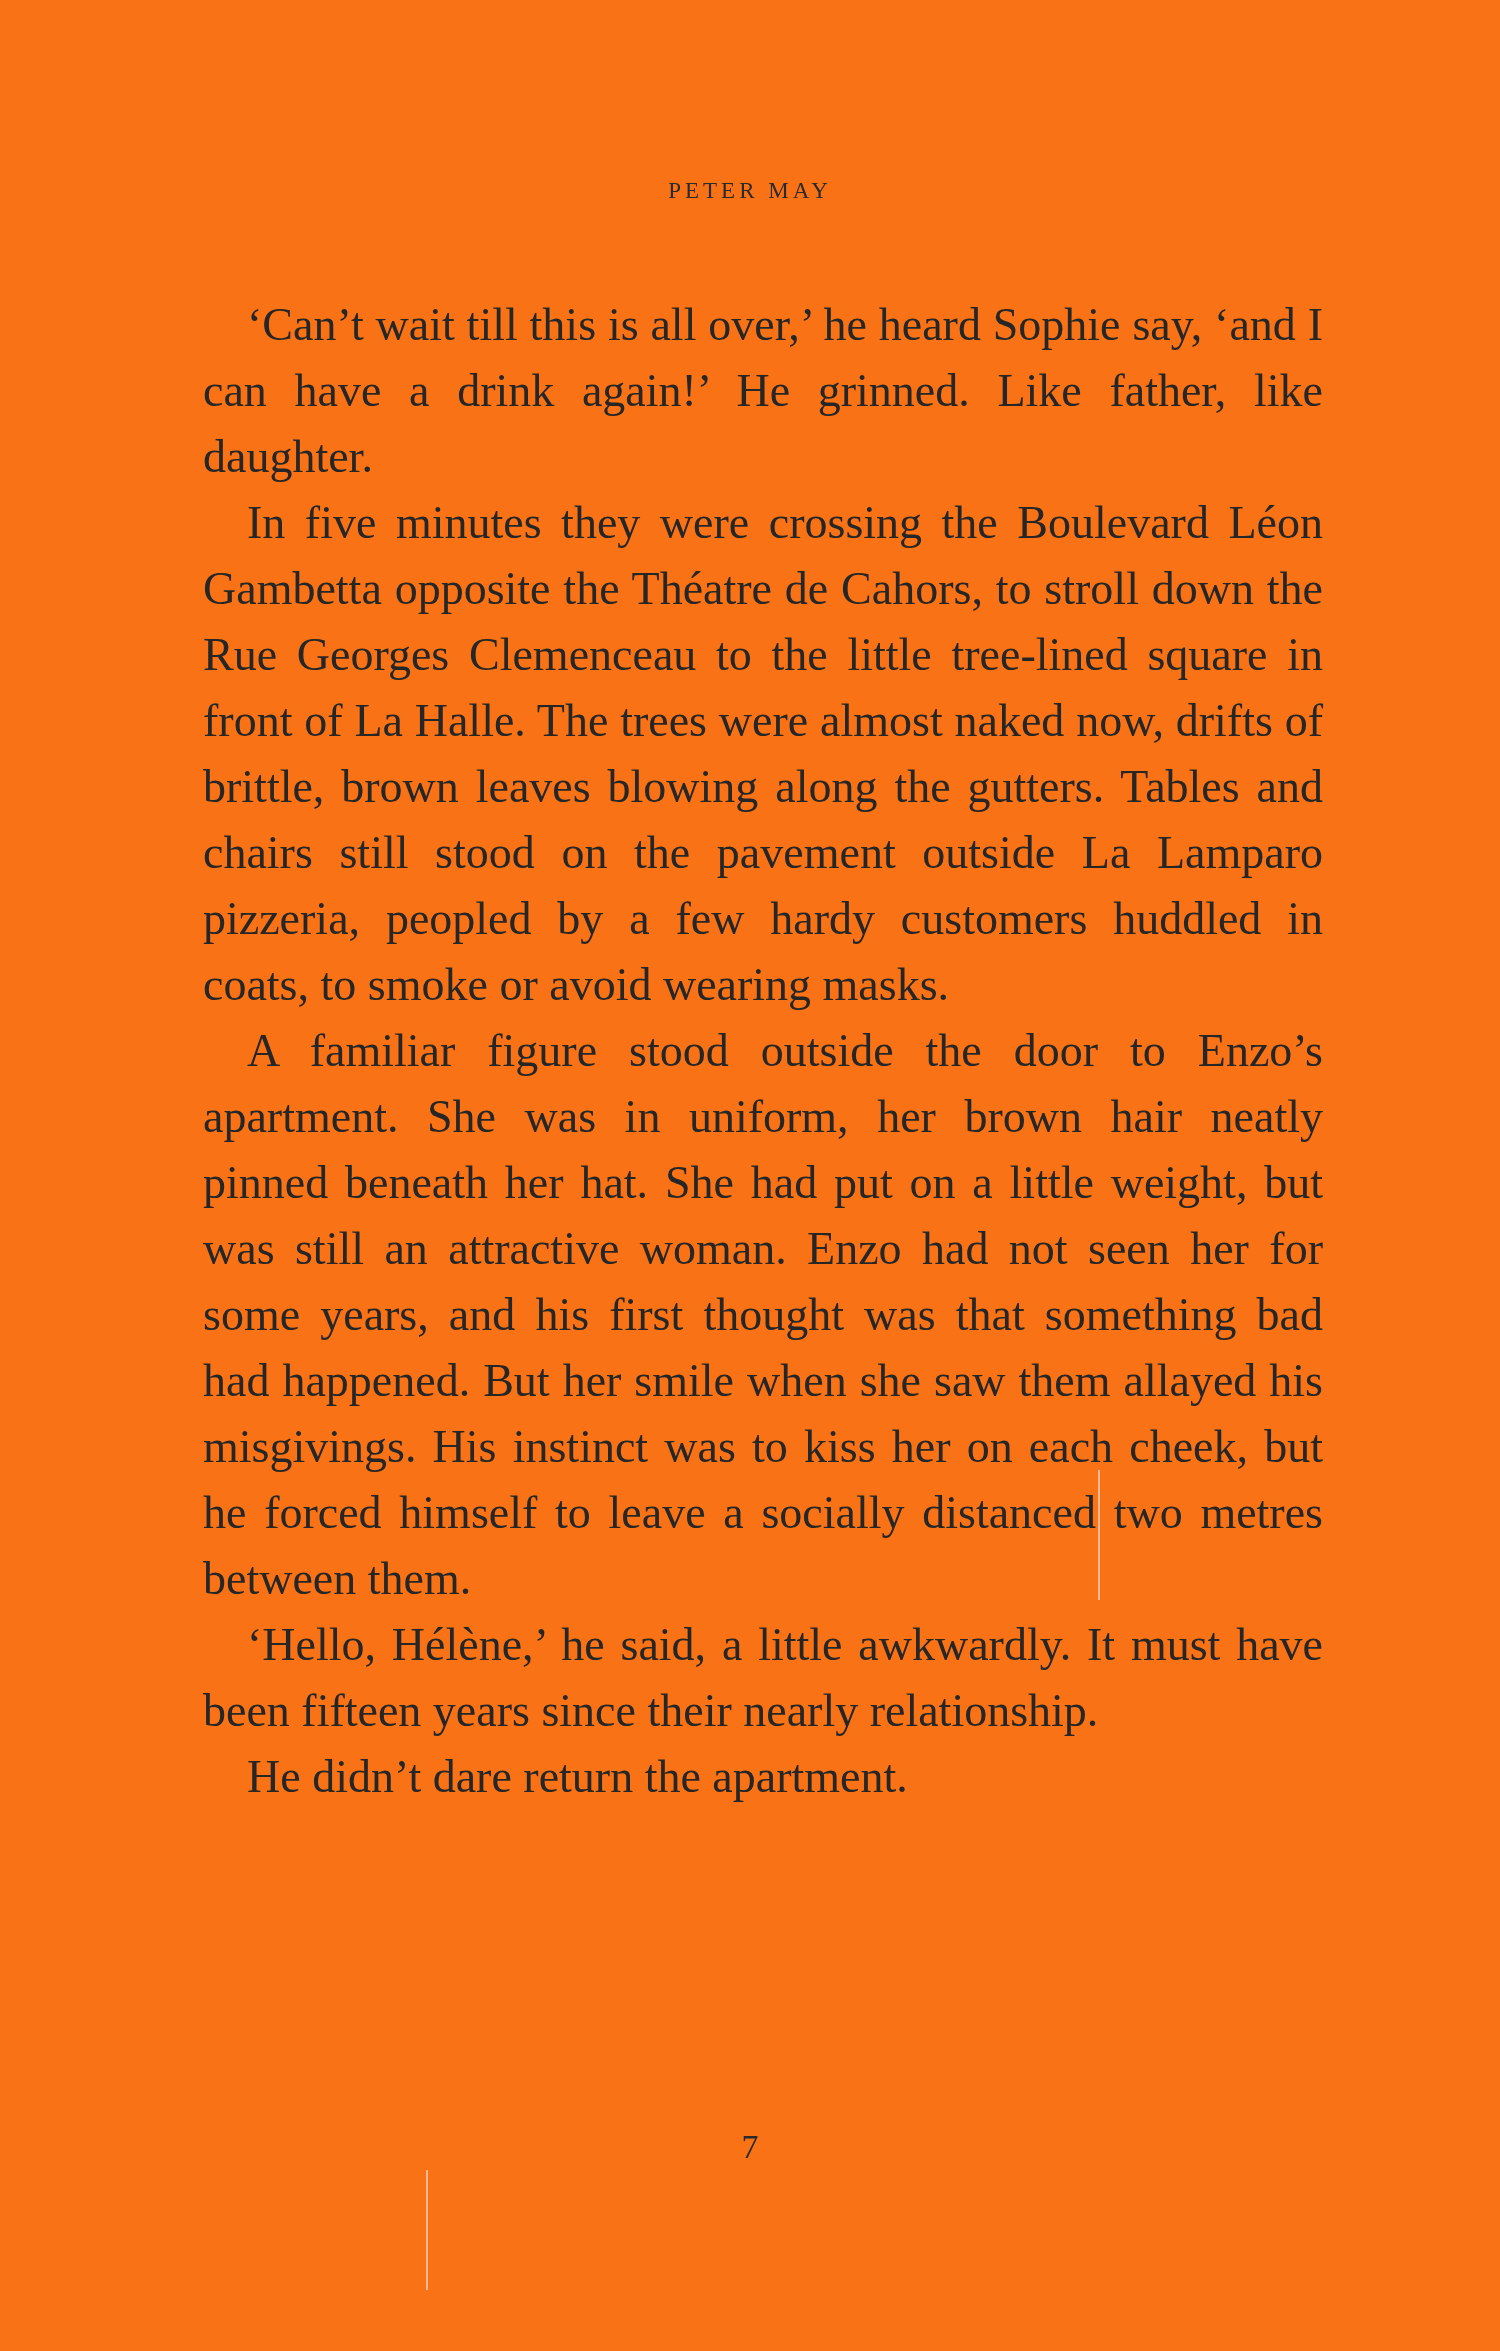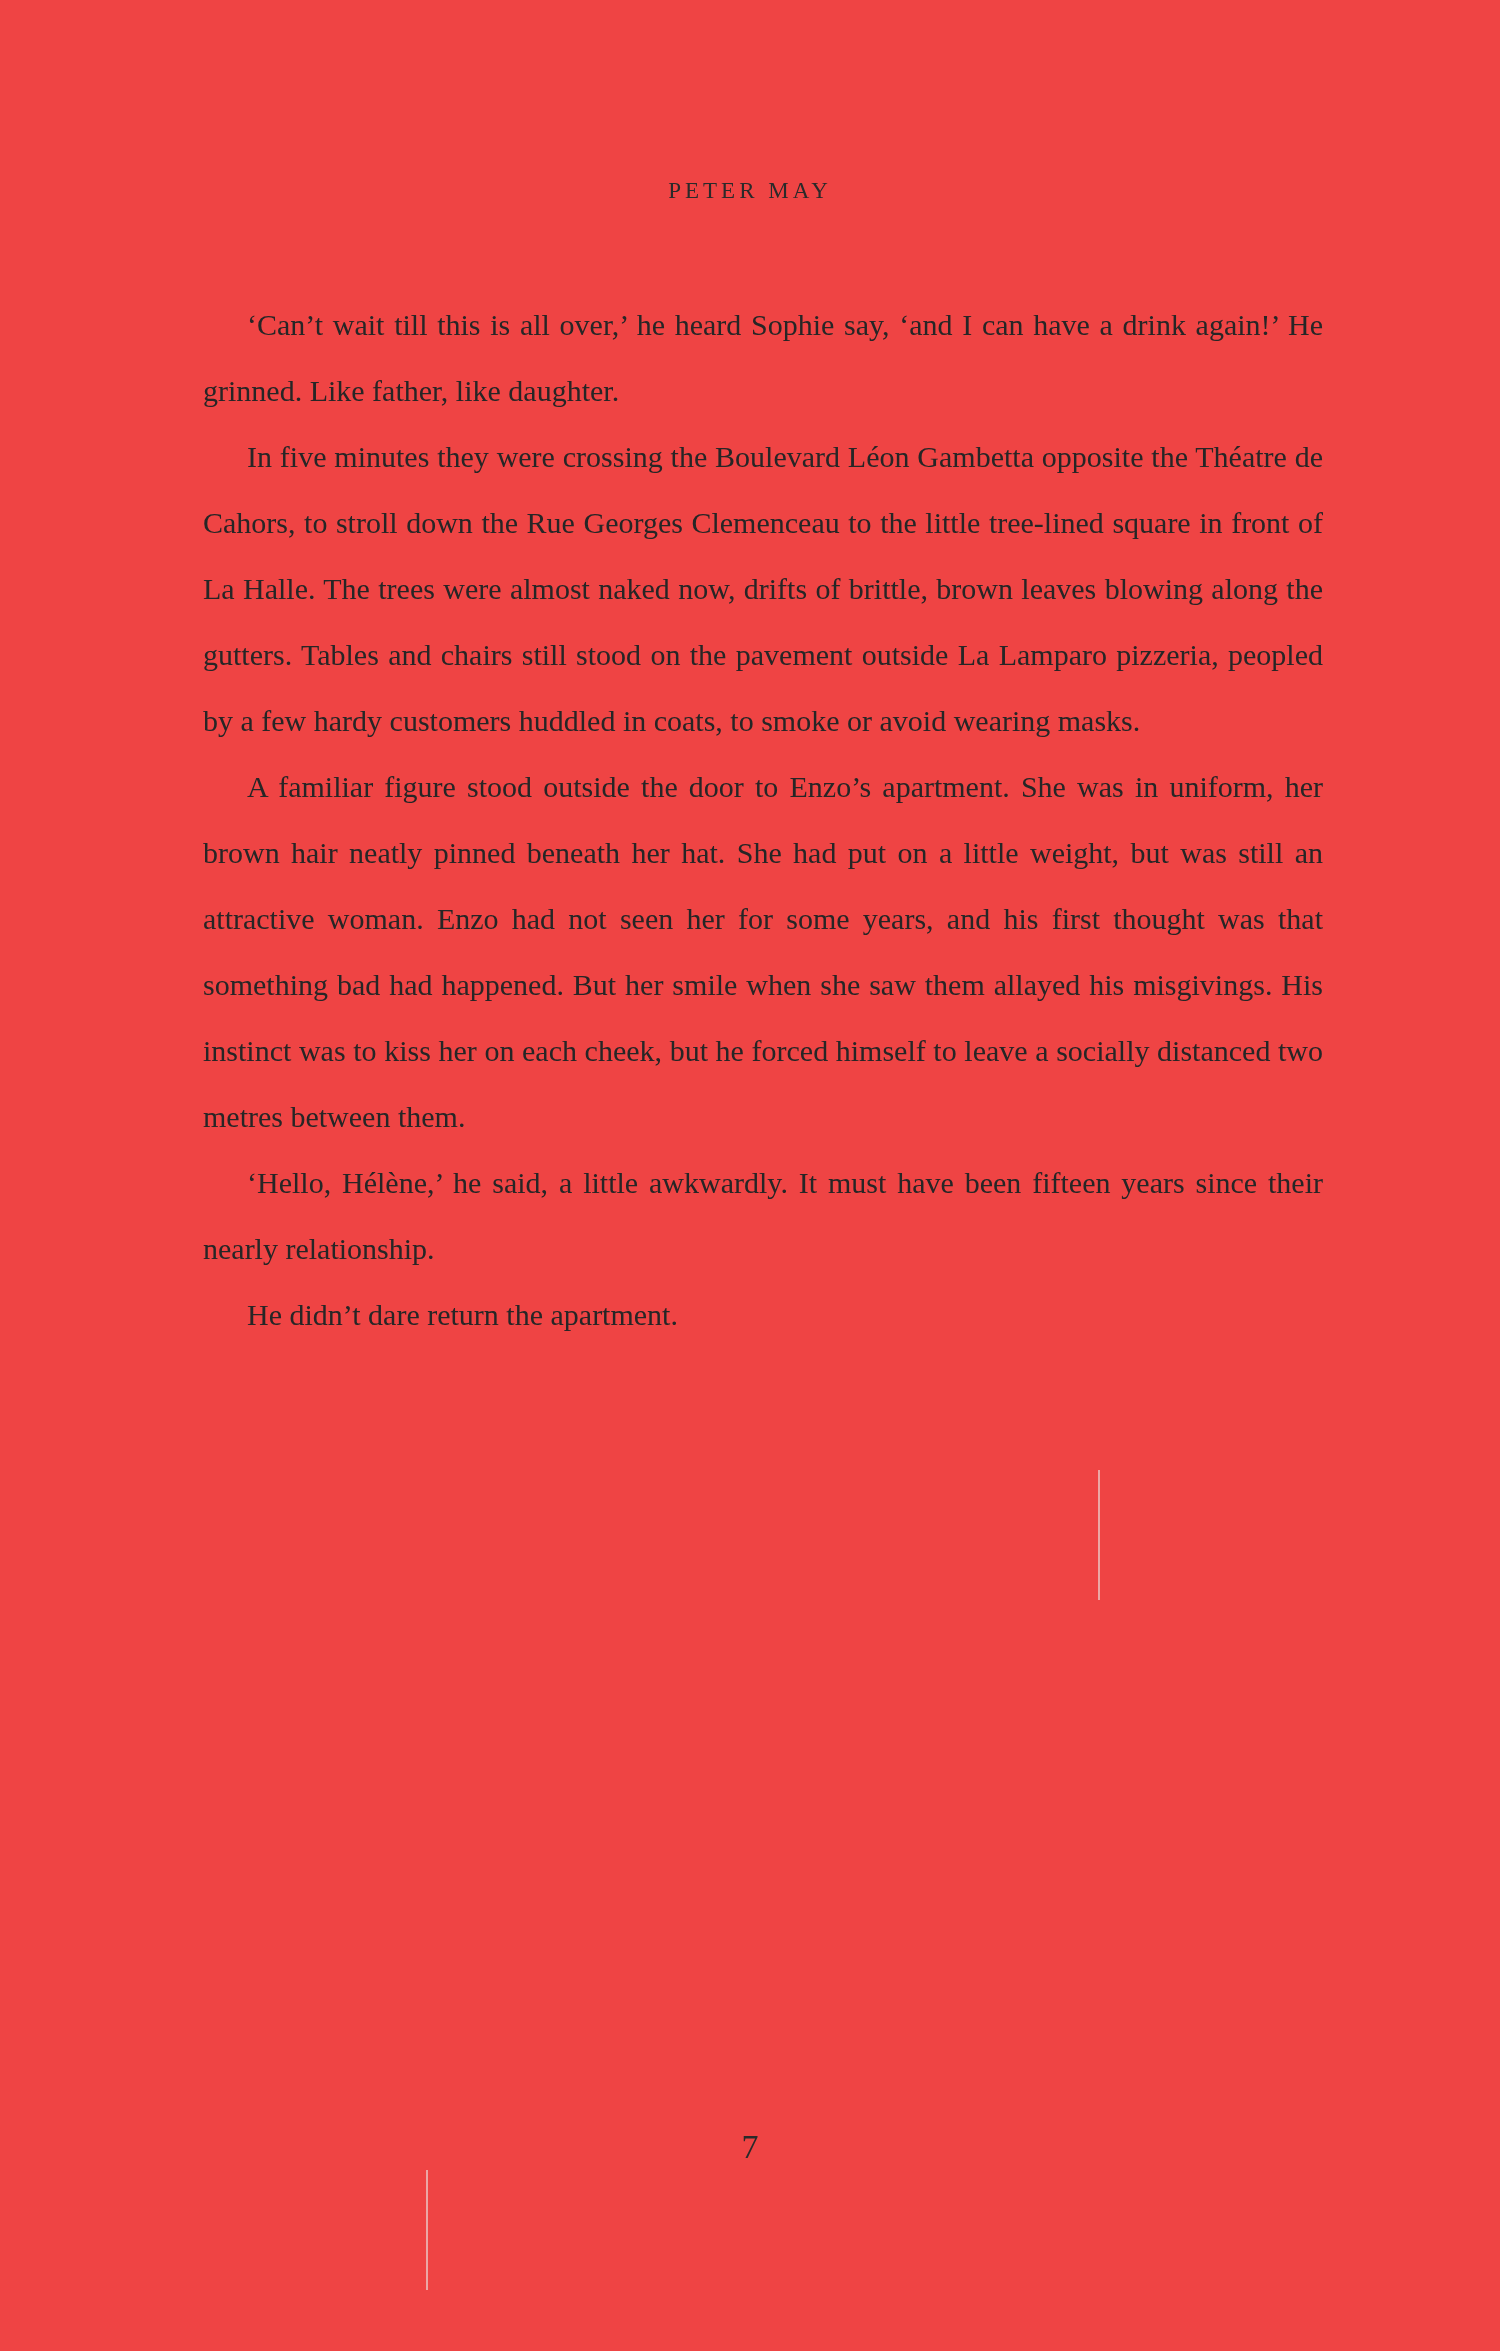--- a/index.html
+++ b/index.html
@@ -12,39 +12,39 @@
     height: 2351px;
     position: relative;
     overflow: hidden;
     font-family: "Liberation Serif", "DejaVu Serif", serif;
     color: #262626;
   }
   .page {
     position: absolute;
     left: 0; top: 0;
     width: 1500px; height: 2351px;
-    background: #ef4444;
+    background: #f97316;
   }
   .running-head {
     position: absolute;
     top: 178px;
     left: 0;
     width: 1500px;
     text-align: center;
     font-size: 23px;
     letter-spacing: 4px;
     color: #2a2a2a;
     font-weight: normal;
   }
   .body-text {
     position: absolute;
     left: 203px;
     top: 292px;
     width: 1120px;
-    font-size: 30px;
+    font-size: 46px;
     line-height: 66px;
     color: #262626;
   }
   .body-text p {
     margin: 0;
     text-indent: 44px;
     text-align: justify;
     text-align-last: left;
   }
   .folio {

